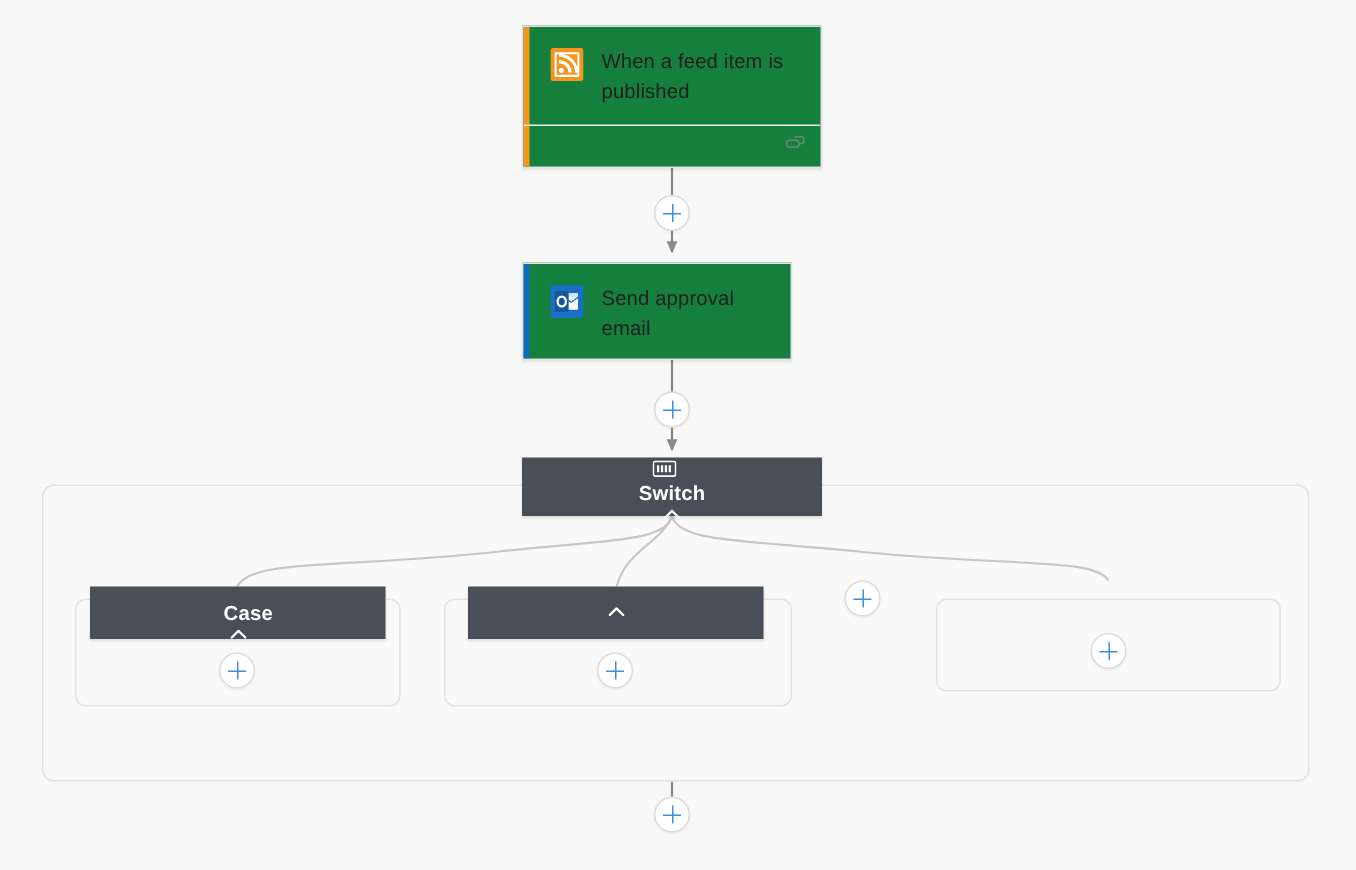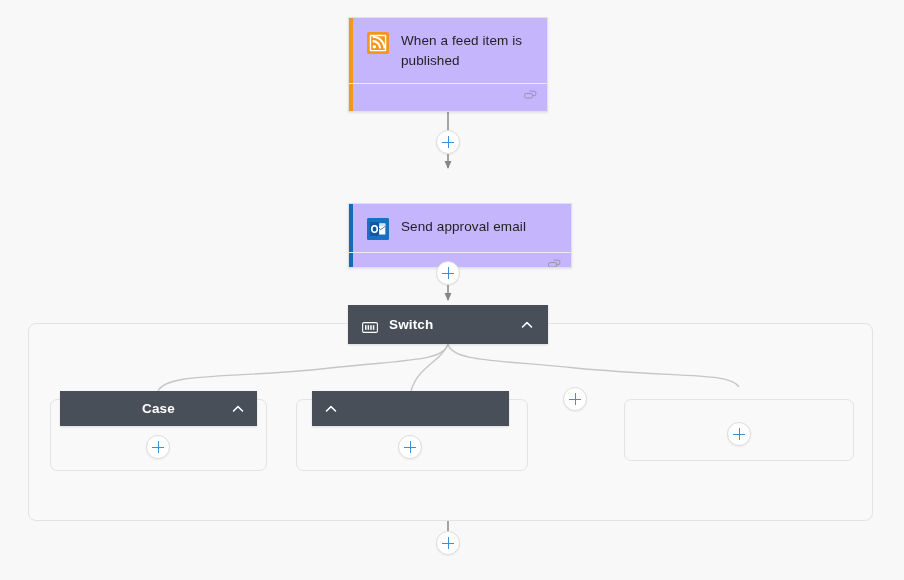--- a/index.html
+++ b/index.html
@@ -28,21 +28,21 @@
     position: absolute;
     left: 0; top: 0;
     width: 904px;
     height: 580px;
     pointer-events: none;
   }
 
   
   .card {
     position: absolute;
-    background: #c4b5fd;
+    background: #15803d;
     border: 1px solid #e1e1e1;
     box-shadow: 0 1px 2px rgba(0,0,0,0.09);
     box-sizing: border-box;
     overflow: hidden;
   }
   .card .accent {
     position: absolute;
     left: 0; top: 0; bottom: 0;
     width: 4px;
   }
@@ -83,20 +83,21 @@
 
   
   .dark-header {
     position: absolute;
     background: #484f58;
     color: #ffffff;
     box-sizing: border-box;
     display: flex;
     align-items: center;
     box-shadow: 0 1px 2px rgba(0,0,0,0.12);
+    flex-direction: column;
   }
   .dark-header .hdr-label {
     font-size: 13.5px;
     font-weight: 600;
     color: #ffffff;
     letter-spacing: 0.15px;
     white-space: nowrap;
   }
   .dark-header .chev {
     width: 14px;
@@ -116,21 +117,21 @@
     top: 305px;
     width: 200px;
     height: 39px;
     padding: 0 14px 0 14px;
   }
   #switch-node .hdr-label { flex: 1 1 auto; }
 
   
   .case-header {
     height: 35px;
-    padding: 0 12px;
+    padding: 10px 12px;
   }
   .case-header .hdr-label {
     flex: 1 1 auto;
     text-align: center;
     padding-left: 14px;
   }
 
   
   #default-header {
     height: 27px;
@@ -230,21 +231,21 @@
         <svg viewBox="0 0 16 16" width="14" height="14">
           <path d="M2.6 6.3 h5.2 a2 2 0 0 1 2 2 v1.2 a2 2 0 0 1 -2 2 h-5.2 a2 2 0 0 1 -2 -2 v-1.2 a2 2 0 0 1 2 -2 z" fill="none" stroke="#8a8886" stroke-width="1.1"></path>
           <path d="M6.4 3.6 h5.2 a2 2 0 0 1 2 2 v1.2 a2 2 0 0 1 -2 2 h-1.6" fill="none" stroke="#8a8886" stroke-width="1.1"></path>
         </svg>
       </span>
     </div>
   </div>
 
   <div class="plus-btn" style="left:436px; top:130px;"></div>
 
-  <div class="card" style="left:348px; top:175px; width:224px; height:65px;margin-top:28px;">
+  <div class="card" style="left:348px; top:175px; width:180px; height:65px;">
     <div class="accent" style="background:#0f6cbd;"></div>
     <div class="card-body">
       <span class="card-icon">
         <svg viewBox="0 0 24 24" width="22" height="22">
           <rect x="0" y="0" width="24" height="24" rx="1.5" fill="#1a6fc4"></rect>
           <rect x="10" y="6" width="10" height="12" rx="0.6" fill="#ffffff"></rect>
           <rect x="10" y="6" width="10" height="3" fill="#cfe3f6"></rect>
           <path d="M10 9 l5 3.6 l5 -3.6" fill="none" stroke="#1a6fc4" stroke-width="0.9"></path>
           <rect x="3.2" y="4.4" width="10" height="15.2" rx="1.2" fill="#1257a0"></rect>
           <ellipse cx="8.2" cy="12" rx="3" ry="3.6" fill="none" stroke="#ffffff" stroke-width="1.7"></ellipse>

